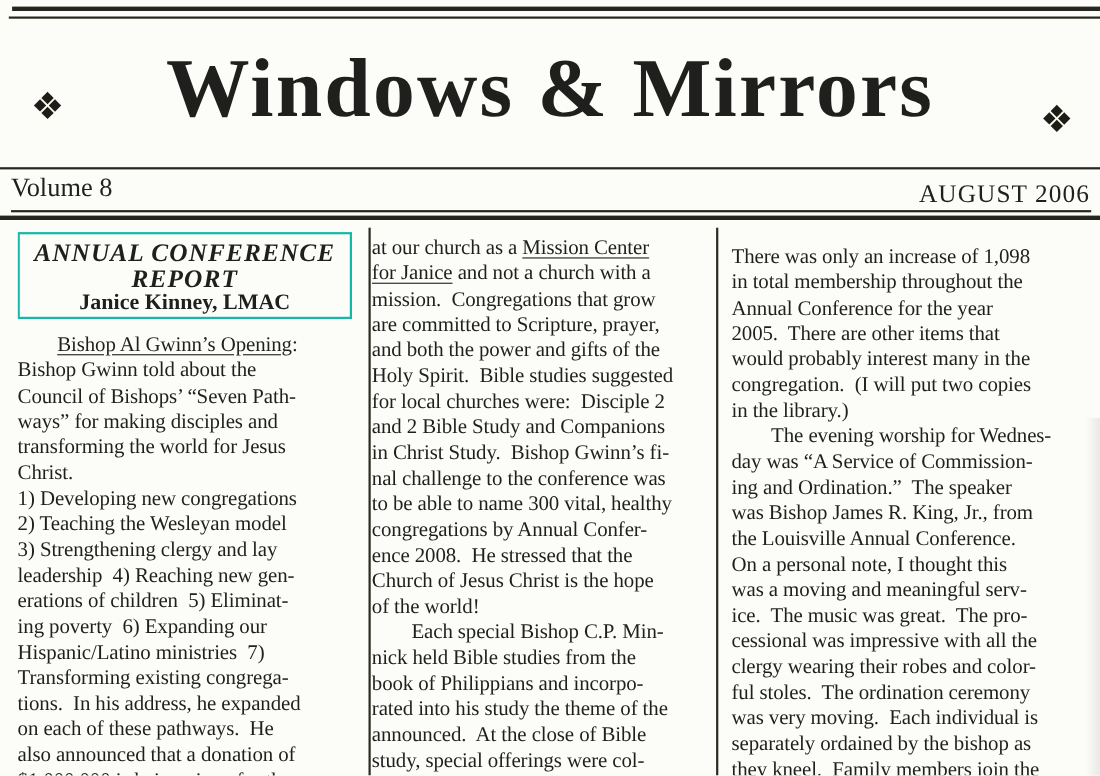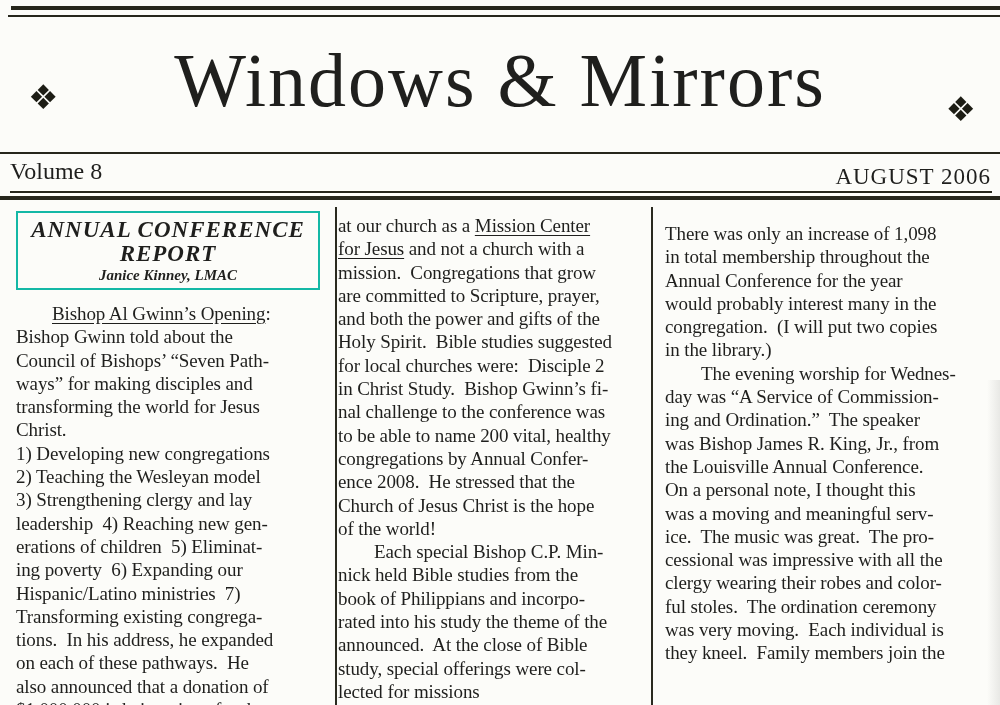--- a/index.html
+++ b/index.html
@@ -6,41 +6,41 @@
   body{width:1000px;height:705px;overflow:hidden;background:#f4f4f1;}
   .page{position:relative;width:1000px;height:705px;background:#fcfcf9;
         font-family:"Liberation Serif","DejaVu Serif",serif;color:#1f1f1d;}
   .rule{position:absolute;background:#26261c;}
   .rule-top-thick{left:11px;right:0;top:6px;height:4px;}
   .rule-top-thin{left:8px;right:0;top:15px;height:2px;}
   .rule-mid{left:0;right:0;top:152px;height:2px;}
   .rule-dbl-thin{left:10px;right:8px;top:191px;height:2px;}
   .rule-dbl-thick{left:0;right:0;top:196px;height:4px;}
   .masthead-title{position:absolute;left:0;right:0;top:42px;text-align:center;
-        font-size:76px;line-height:1;letter-spacing:2px;font-weight:400;margin:0;}
+        font-size:76px;line-height:1;letter-spacing:2px;font-weight:700;margin:0;}
   .ornament{position:absolute;font-family:"DejaVu Sans",sans-serif;font-size:34px;
         color:#1d1d15;line-height:1;}
   .ornament.left{left:28px;top:80px;}
   .ornament.right{right:24px;top:92px;}
   .issue-bar{position:absolute;left:10px;right:9px;top:158px;display:flex;
         justify-content:space-between;align-items:center;}
   .volume{font-size:24px;}
   .issue-date{font-size:23px;letter-spacing:1px;position:relative;top:5px;}
   .columns{position:absolute;left:16px;right:6px;top:205px;height:500px;
         display:flex;overflow:hidden;}
   .col{overflow:hidden;}
   .col1{width:316px;}
   .col2{width:310px;margin-left:1px;}
   .col3{flex:1;margin-left:12px;}
   .divider{width:2px;background:#2a2a20;margin-left:3px;margin-top:2px;}
   .report-box{border:2px solid #14b8a6;margin:6px 12px 0 0;text-align:center;
         padding:5px 4px 4px 4px;}
   .box-title{font-size:23px;line-height:24px;font-weight:bold;font-style:italic;
         letter-spacing:1px;}
-  .box-byline{font-size:15px;line-height:17px;font-weight:bold;font-style:italic;
+  .box-byline{font-size:20px;line-height:17px;font-weight:bold;
         margin-top:1px;}
   .body-text{font-size:19px;letter-spacing:-0.1px;}
   .col1 .body-text{margin-top:12px;}
   .col2 .body-text{margin-top:9px;}
   .col3 .body-text{margin-top:17px;}
   .tline{white-space:pre;line-height:23.3px;height:23.3px;}
   .tline.indent{padding-left:36px;}
   .s-u{text-decoration:underline;text-underline-offset:3px;}
   .s-i{}
   .scan-edge{position:absolute;right:0;top:380px;bottom:0;width:13px;
@@ -98,29 +98,30 @@
           <div class="tline"><span>also announced that a donation of</span></div>
           <div class="tline"><span>$1,000,000 is being given for the</span></div>
         </div>
     </div>
 
     <div class="divider"></div>
 
     <div class="col col2">
       <div class="body-text">
           <div class="tline"><span>at our church as a </span><span class="s-u">Mission Center</span></div>
-          <div class="tline"><span class="s-u">for Jesus</span><span> and not a church with a</span></div>
+          <div class="tline"><span class="s-u">for Janice</span><span> and not a church with a</span></div>
           <div class="tline"><span>mission.  Congregations that grow</span></div>
           <div class="tline"><span>are committed to Scripture, prayer,</span></div>
           <div class="tline"><span>and both the power and gifts of the</span></div>
           <div class="tline"><span>Holy Spirit.  Bible studies suggested</span></div>
           <div class="tline"><span>for local churches were:  Disciple 2</span></div>
+          <div class="tline"><span>and 2 Bible Study and Companions</span></div>
           <div class="tline"><span>in Christ Study.  Bishop Gwinn’s fi-</span></div>
           <div class="tline"><span>nal challenge to the conference was</span></div>
-          <div class="tline"><span>to be able to name 200 vital, healthy</span></div>
+          <div class="tline"><span>to be able to name 300 vital, healthy</span></div>
           <div class="tline"><span>congregations by Annual Confer-</span></div>
           <div class="tline"><span>ence 2008.  He stressed that the</span></div>
           <div class="tline"><span>Church of Jesus Christ is the hope</span></div>
           <div class="tline"><span>of the world!</span></div>
           <div class="tline indent"><span>Each special Bishop C.P. Min-</span></div>
           <div class="tline"><span>nick held Bible studies from the</span></div>
           <div class="tline"><span>book of Philippians and incorpo-</span></div>
           <div class="tline"><span>rated into his study the theme of the</span></div>
           <div class="tline"><span>announced.  At the close of Bible</span></div>
           <div class="tline"><span>study, special offerings were col-</span></div>
@@ -128,35 +129,37 @@
         </div>
     </div>
 
     <div class="divider"></div>
 
     <div class="col col3">
       <div class="body-text">
           <div class="tline"><span>There was only an increase of 1,098</span></div>
           <div class="tline"><span>in total membership throughout the</span></div>
           <div class="tline"><span>Annual Conference for the year</span></div>
+          <div class="tline"><span>2005.  There are other items that</span></div>
           <div class="tline"><span>would probably interest many in the</span></div>
           <div class="tline"><span>congregation.  (I will put two copies</span></div>
           <div class="tline"><span>in the library.)</span></div>
           <div class="tline indent"><span>The evening worship for Wednes-</span></div>
           <div class="tline"><span>day was </span><span class="s-i">“A Service of Commission-</span></div>
           <div class="tline"><span class="s-i">ing and Ordination.”</span><span>  The speaker</span></div>
           <div class="tline"><span>was Bishop James R. King, Jr., from</span></div>
           <div class="tline"><span>the Louisville Annual Conference.</span></div>
           <div class="tline"><span>On a personal note, I thought this</span></div>
           <div class="tline"><span>was a moving and meaningful serv-</span></div>
           <div class="tline"><span>ice.  The music was great.  The pro-</span></div>
           <div class="tline"><span>cessional was impressive with all the</span></div>
           <div class="tline"><span>clergy wearing their robes and color-</span></div>
           <div class="tline"><span>ful stoles.  The ordination ceremony</span></div>
           <div class="tline"><span>was very moving.  Each individual is</span></div>
+          <div class="tline"><span>separately ordained by the bishop as</span></div>
           <div class="tline"><span>they kneel.  Family members join the</span></div>
         </div>
     </div>
 
   </div>
 
   <div class="scan-edge"></div>
 </div>
 
 </body></html>

